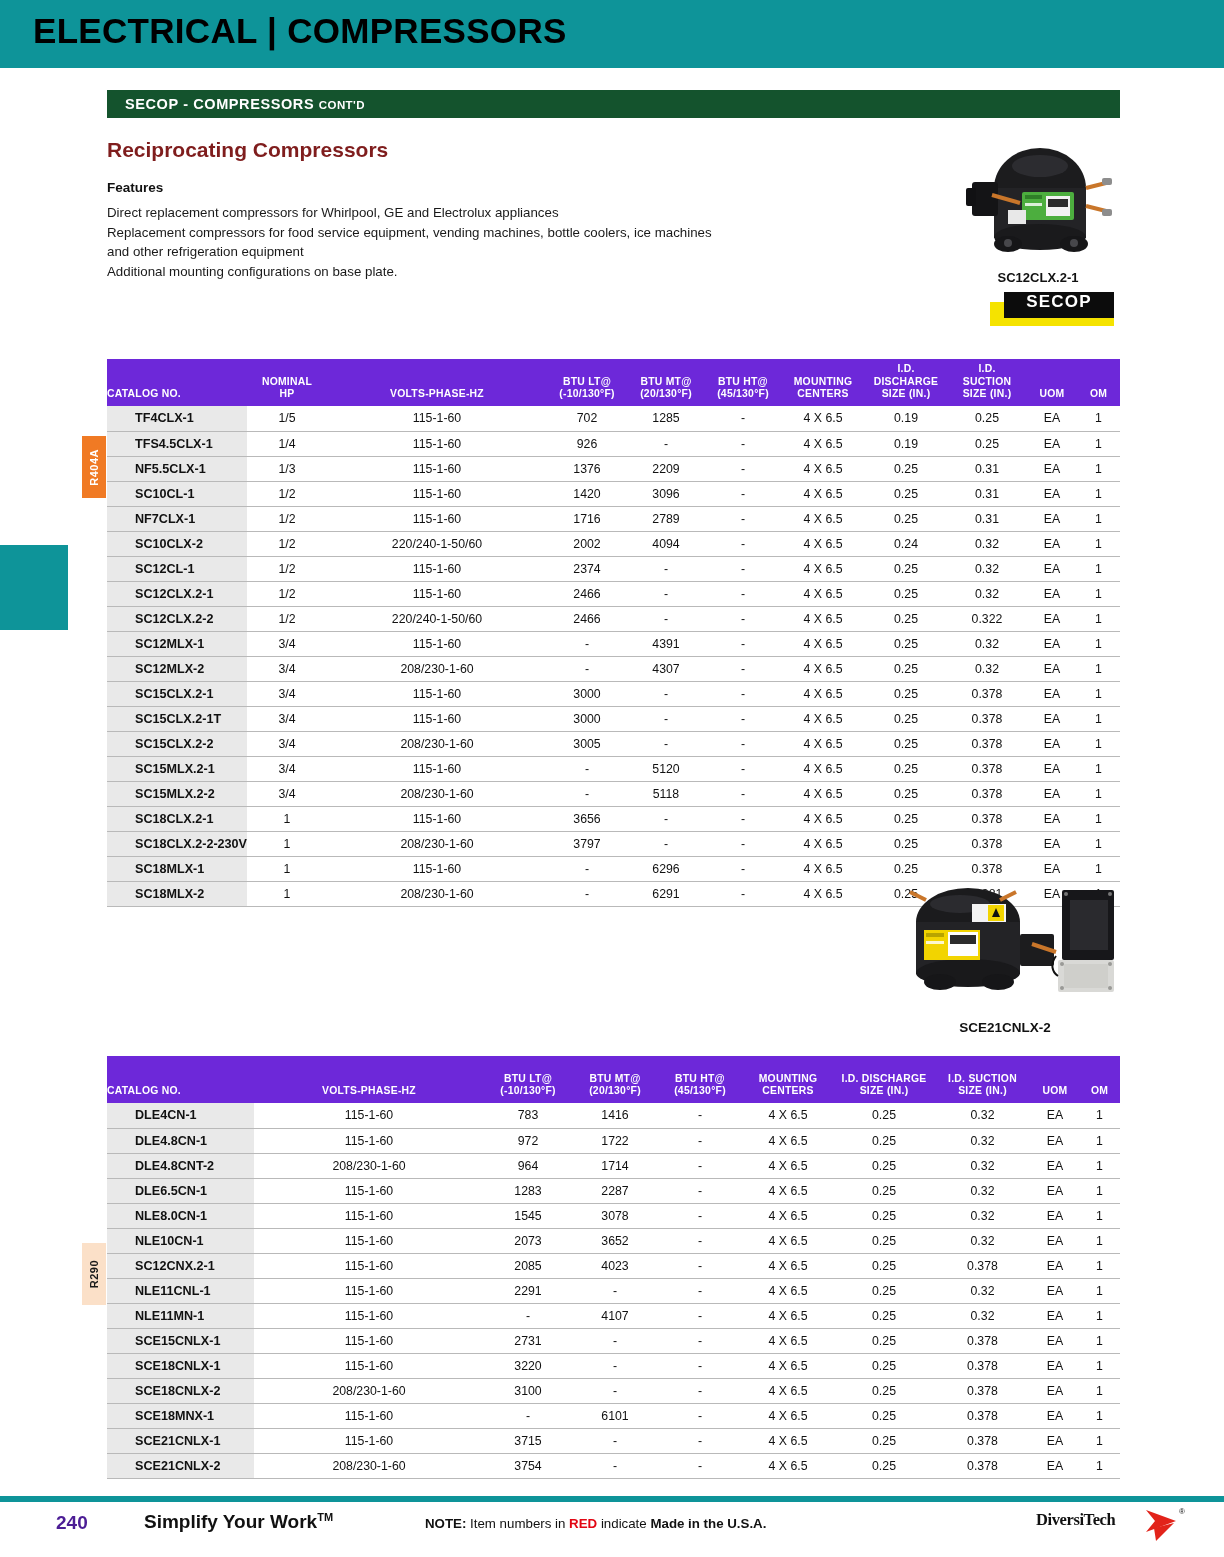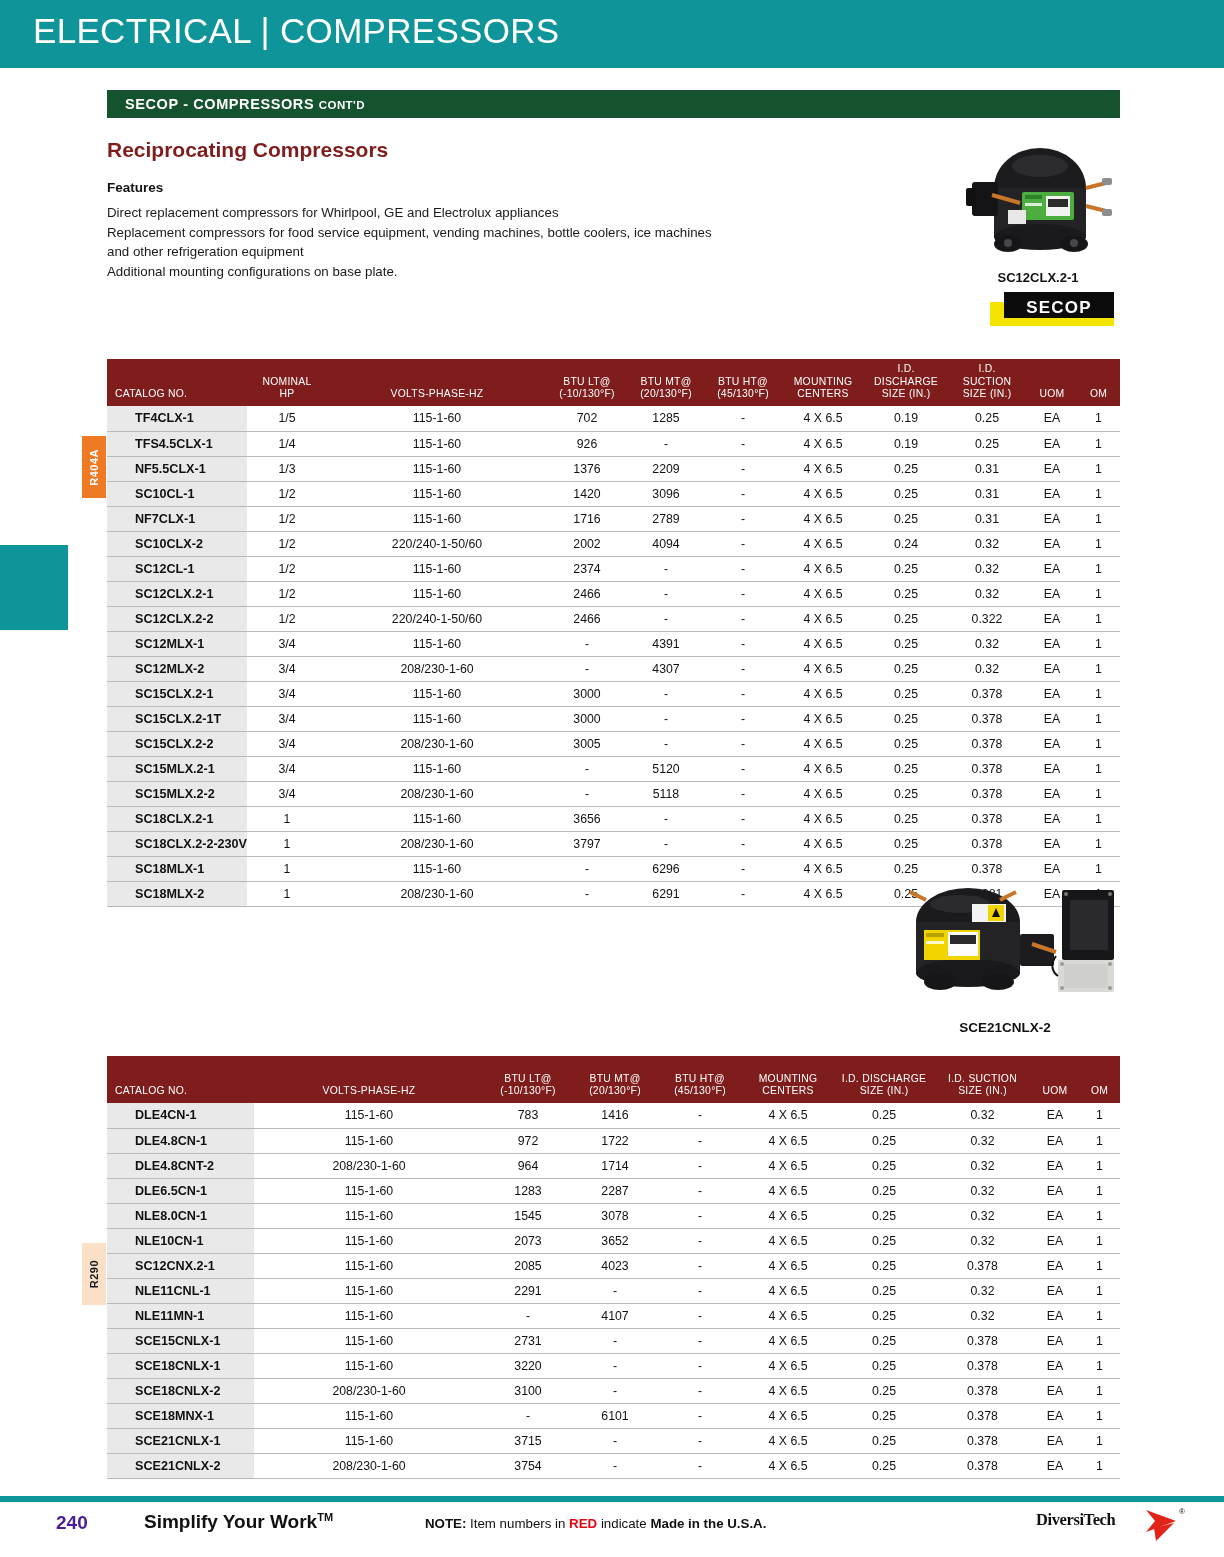--- a/index.html
+++ b/index.html
@@ -11,21 +11,21 @@
   }
   .page { position: relative; width: 1224px; height: 1557px; }
 
   
   .top-banner {
     position: absolute; left: 0; top: 0; width: 1224px; height: 68px;
     background: #0e9499;
   }
   .top-banner-title {
     position: absolute; left: 33px; top: 11px;
-    font-size: 35px; font-weight: normal; color: #ffffff;
+    font-size: 35px; font-weight: bold; color: #000000;
     letter-spacing: 0.3px; white-space: nowrap;
   }
 
   
   .section-band {
     position: absolute; left: 107px; top: 90px; width: 1013px; height: 28px;
     background: #14532d;
   }
   .section-band-text {
     position: absolute; left: 18px; top: 6px;
@@ -57,21 +57,21 @@
   .secop-logo {
     position: absolute; left: 990px; top: 292px; width: 124px; height: 34px;
   }
   .secop-logo .yellow {
     position: absolute; left: 0; top: 10px; width: 124px; height: 24px;
     background: #f5e300;
   }
   .secop-logo .black {
     position: absolute; left: 14px; top: 0px; width: 110px; height: 26px;
     background: #0c0c0c;
-    display: flex; align-items: flex-end; justify-content: center;
+    display: flex; align-items: flex-start; justify-content: center;
   }
   .secop-logo .black span {
     color: #ffffff; font-size: 17px; font-weight: bold; letter-spacing: 1.2px;
   }
 
   
   .fig2 { position: absolute; left: 880px; top: 878px; width: 250px; height: 130px; }
   .fig2-caption {
     position: absolute; left: 880px; top: 1020px; width: 250px;
     text-align: center; font-size: 13.5px; font-weight: bold; color: #111111;
@@ -98,31 +98,31 @@
   .side-tab-r290 { left: 82px; top: 1243px; height: 62px; background: #fbe0c8; }
   .side-tab-r290 span { color: #1a1a1a; }
   .tbl-wrap { position: absolute; }
   table.spec {
     border-collapse: collapse;
     table-layout: fixed;
     font-size: 12.3px;
     color: #111111;
   }
   table.spec thead th {
-    background: #7f1d1d;
+    background: #6d28d9;
     color: #ffffff;
     font-size: 10.4px;
-    font-weight: normal;
+    font-weight: bold;
     letter-spacing: 0.25px;
     vertical-align: bottom;
     padding: 3px 2px 6px 2px;
     line-height: 12.2px;
     text-align: center;
   }
-  table.spec thead th.th-catalog { text-align: left; padding-left: 8px; }
+  table.spec thead th.th-catalog { text-align: left; padding-left: 0; }
   table.spec thead tr { height: 47px; }
   table.spec tbody td {
     border-bottom: 1px solid #b9b9b9;
     height: 25px;
     padding: 0 2px;
     text-align: center;
     font-size: 12.3px;
     white-space: nowrap;
   }
   table.spec tbody td.c-catalog {

